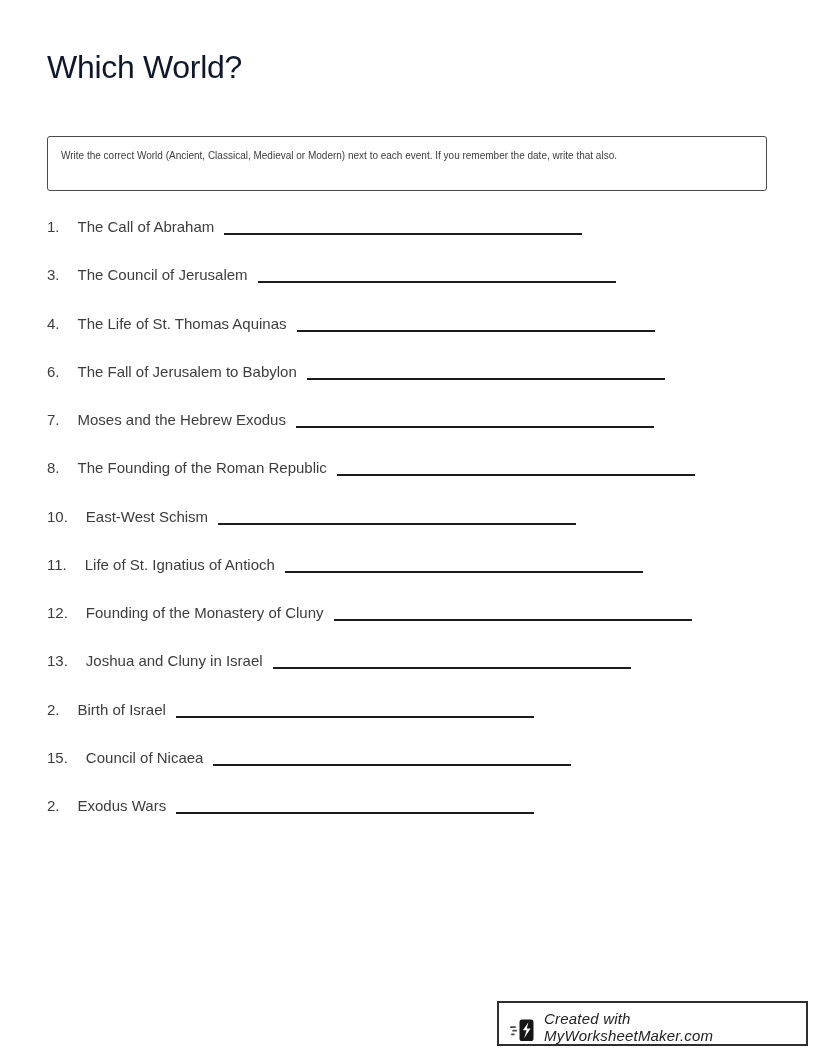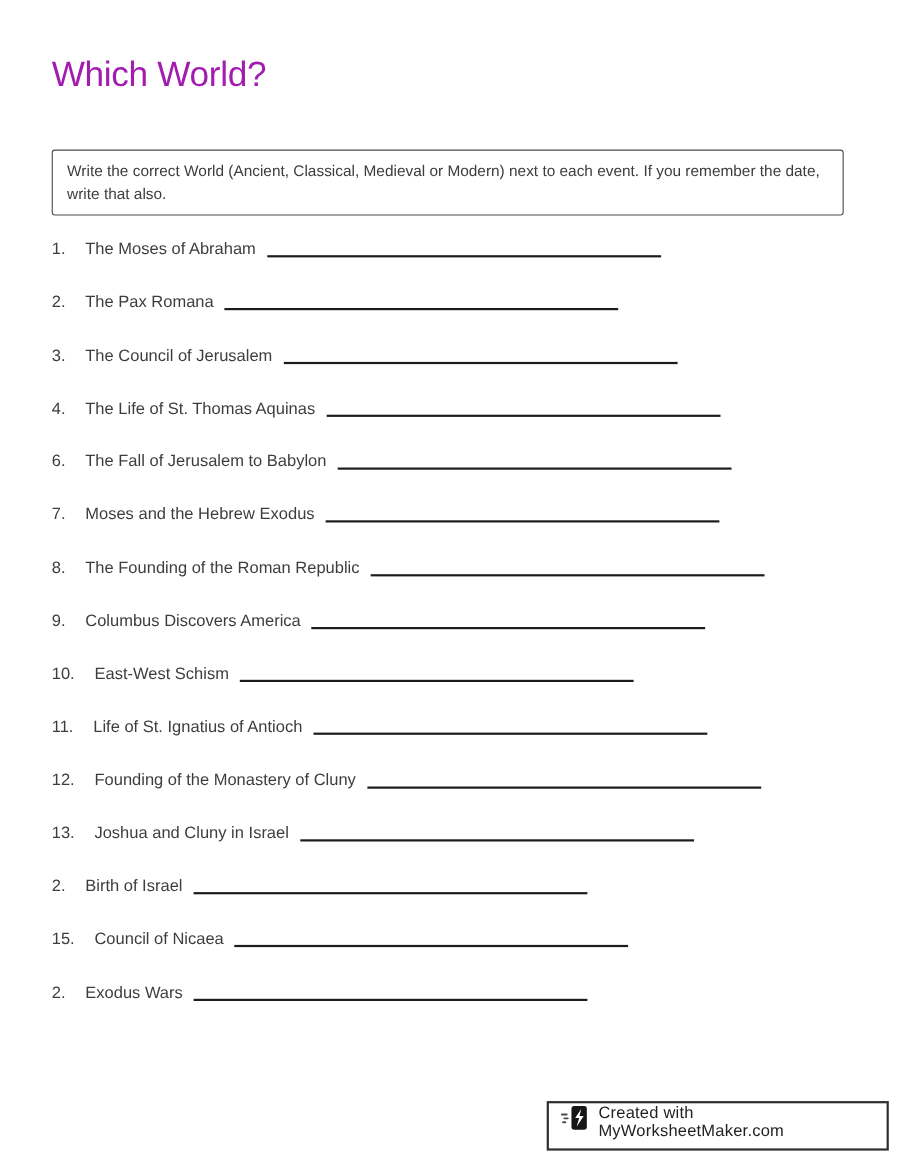--- a/index.html
+++ b/index.html
@@ -17,36 +17,36 @@
   }
   .page-title {
     position: absolute;
     left: 47px;
     top: 51px;
     margin: 0;
     font-size: 32px;
     line-height: 1;
     font-weight: 300;
     letter-spacing: -0.3px;
-    color: #a21caf;
+    color: #0f172a;
   }
   .instructions-box {
     position: absolute;
     left: 47px;
     top: 136px;
     width: 720px;
     min-height: 55px;
     box-sizing: border-box;
     border: 1px solid #4a4a4a;
     border-radius: 3px;
     padding: 8px 13px;
   }
   .instructions-text {
     margin: 0;
-    font-size: 14px;
+    font-size: 10px;
     line-height: 21px;
     color: #3d3d3d;
   }
   .question-list {
     position: absolute;
     left: 47px;
     top: 217px;
     margin: 0;
     padding: 0;
     list-style: none;
@@ -73,23 +73,24 @@
   .credit-box {
     position: absolute;
     left: 497px;
     top: 1001px;
     width: 311px;
     height: 45px;
     box-sizing: border-box;
     border: 2px solid #2e2e2e;
     background: #ffffff;
     display: flex;
-    align-items: flex-start;
+    align-items: flex-end;
     padding: 0 11px;
     cursor: pointer;
+    font-style: italic;
   }
   .credit-logo {
     flex: 0 0 auto;
     margin-right: 7px;
     display: block;
   }
   .credit-text {
     font-size: 15px;
     color: #222222;
     letter-spacing: 0.2px;
@@ -101,26 +102,23 @@
 <div>
 
   <h1 class="page-title">Which World?</h1>
 
   <div class="instructions-box">
     <p class="instructions-text">Write the correct World (Ancient, Classical, Medieval or Modern) next to each event. If you remember the date, write that also.</p>
   </div>
 
   <ol class="question-list" id="question-list">
   <li class="question-row">
-    <span class="question-number">1.</span><span class="question-label">The Moses of Abraham</span><span class="answer-blank"></span>
+    <span class="question-number">1.</span><span class="question-label">The Call of Abraham</span><span class="answer-blank"></span>
   </li>
 
-  <li class="question-row">
-    <span class="question-number">2.</span><span class="question-label">The Pax Romana</span><span class="answer-blank"></span>
-  </li>
 
   <li class="question-row">
     <span class="question-number">3.</span><span class="question-label">The Council of Jerusalem</span><span class="answer-blank"></span>
   </li>
 
   <li class="question-row">
     <span class="question-number">4.</span><span class="question-label">The Life of St. Thomas Aquinas</span><span class="answer-blank"></span>
   </li>
 
 
@@ -129,23 +127,20 @@
   </li>
 
   <li class="question-row">
     <span class="question-number">7.</span><span class="question-label">Moses and the Hebrew Exodus</span><span class="answer-blank"></span>
   </li>
 
   <li class="question-row">
     <span class="question-number">8.</span><span class="question-label">The Founding of the Roman Republic</span><span class="answer-blank"></span>
   </li>
 
-  <li class="question-row">
-    <span class="question-number">9.</span><span class="question-label">Columbus Discovers America</span><span class="answer-blank"></span>
-  </li>
 
   <li class="question-row">
     <span class="question-number">10.</span><span class="question-label">East-West Schism</span><span class="answer-blank"></span>
   </li>
 
   <li class="question-row">
     <span class="question-number">11.</span><span class="question-label">Life of St. Ignatius of Antioch</span><span class="answer-blank"></span>
   </li>
 
   <li class="question-row">

